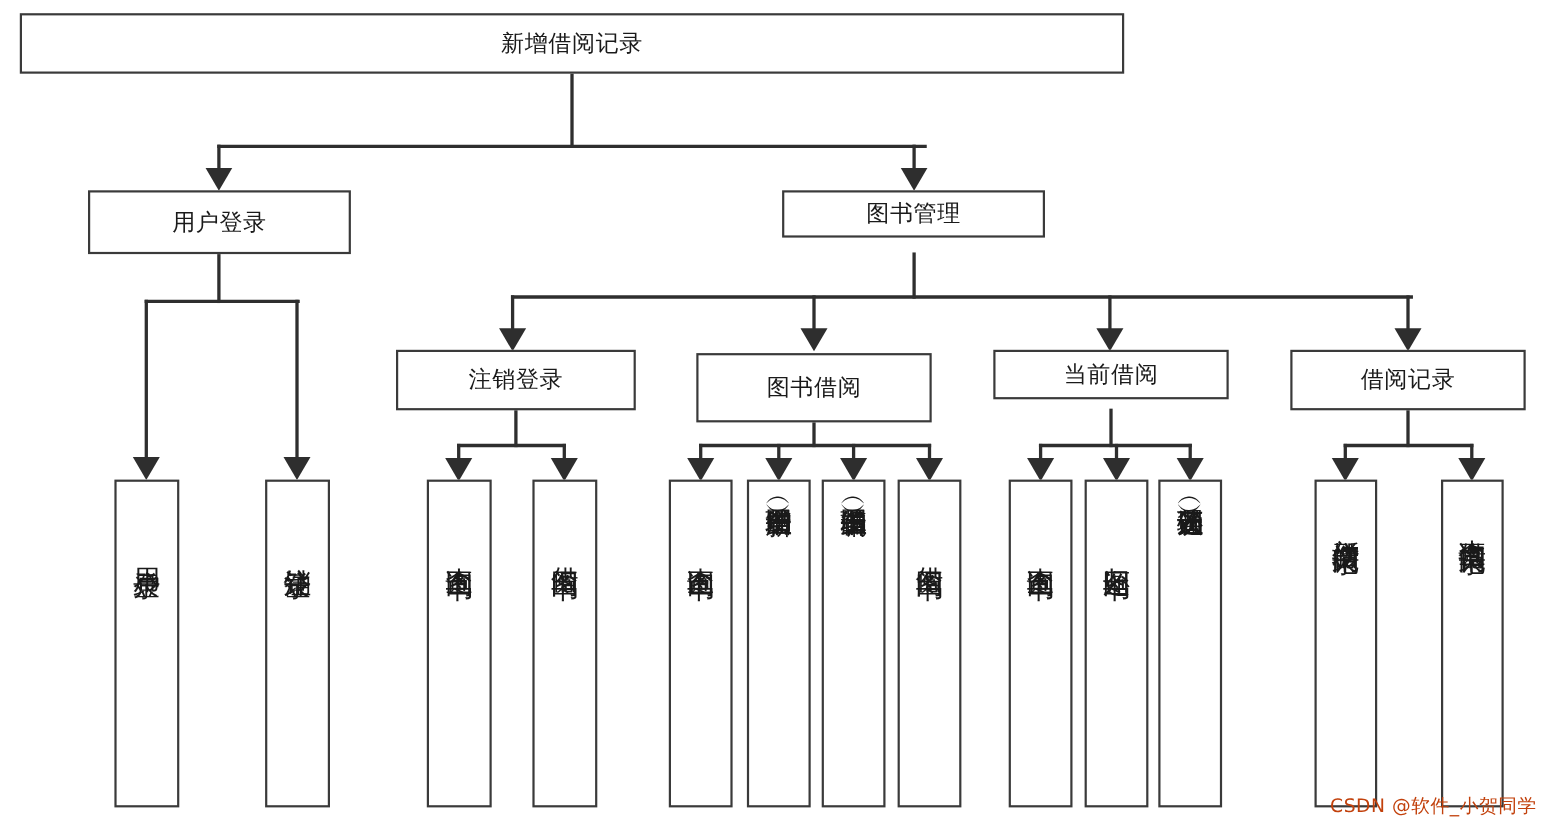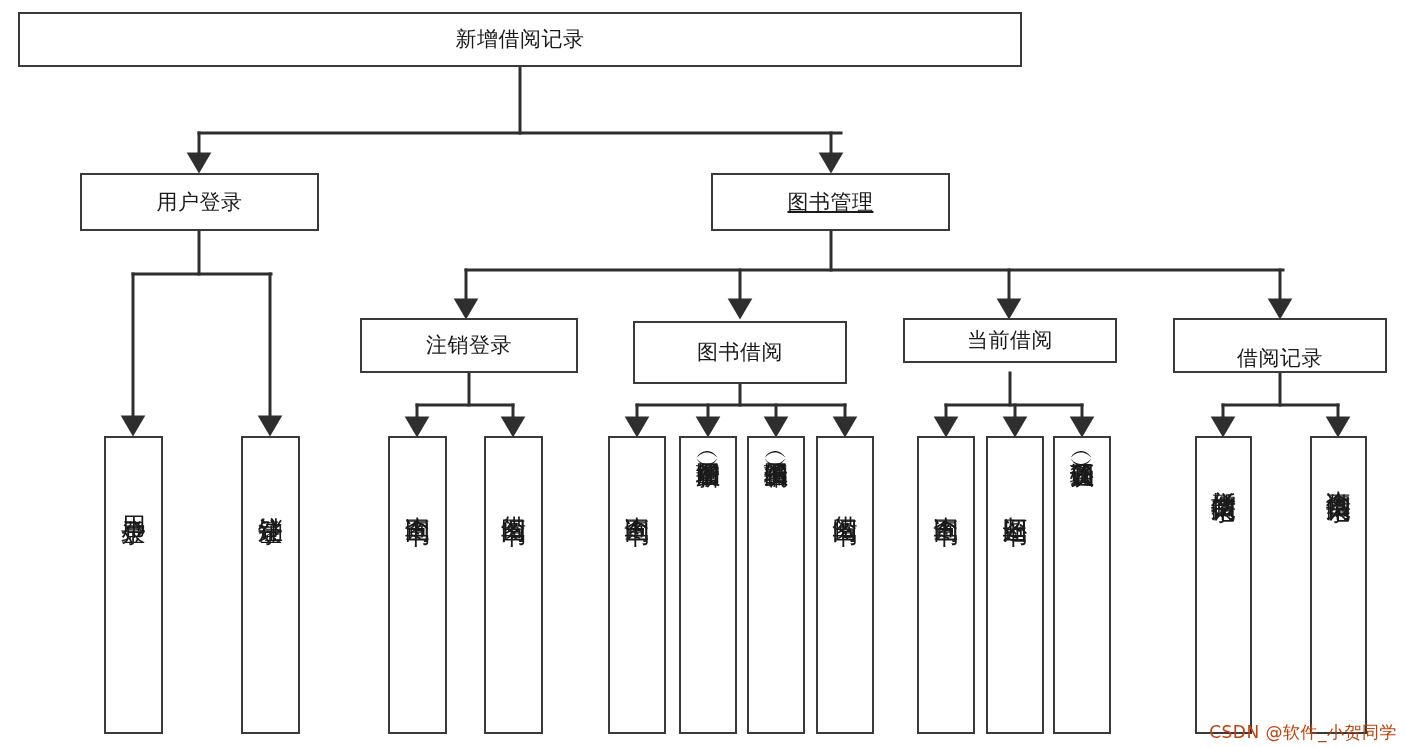--- a/index.html
+++ b/index.html
@@ -134,34 +134,34 @@
     </g>
   </svg>
 
   <div class="node horizontal" style="left:18px; top:12px; width:1004px; height:55px;">
     <span class="node-label">新增借阅记录</span>
   </div>
 
   <div class="node horizontal" style="left:80px; top:173px; width:239px; height:58px;">
     <span class="node-label">用户登录</span>
   </div>
-  <div class="node horizontal" style="left:711px; top:173px; width:239px; height:58px;text-decoration:underline;">
+  <div class="node horizontal" style="left:711px; top:173px; width:239px; height:43px;">
     <span class="node-label">图书管理</span>
   </div>
 
   <div class="node horizontal" style="left:360px; top:318px; width:218px; height:55px;">
     <span class="node-label">注销登录</span>
   </div>
   <div class="node horizontal" style="left:633px; top:321px; width:214px; height:63px;font-family:Liberation Serif, serif;">
     <span class="node-label">图书借阅</span>
   </div>
   <div class="node horizontal" style="left:903px; top:318px; width:214px; height:45px;">
     <span class="node-label">当前借阅</span>
   </div>
-  <div class="node horizontal" style="left:1173px; top:318px; width:214px; height:55px;align-items:flex-end;">
+  <div class="node horizontal" style="left:1173px; top:318px; width:214px; height:55px;">
     <span class="node-label">借阅记录</span>
   </div>
 
   <div class="node vertical mid" style="left:104px; top:436px; width:59px; height:298px;">
     <span class="node-label">用户登录</span>
   </div>
   <div class="node vertical mid" style="left:241px; top:436px; width:59px; height:298px;">
     <span class="node-label">注销登录</span>
   </div>
   <div class="node vertical mid" style="left:388px; top:436px; width:59px; height:298px;">

